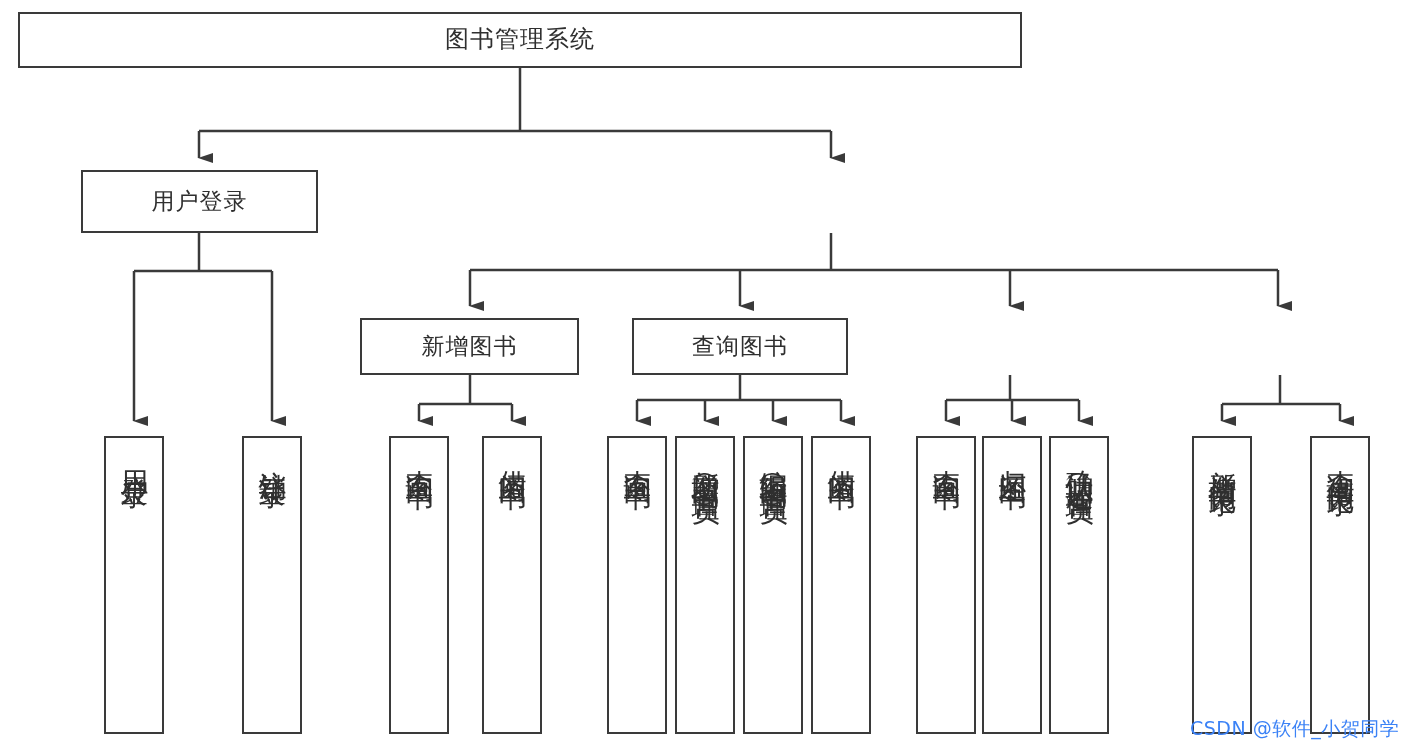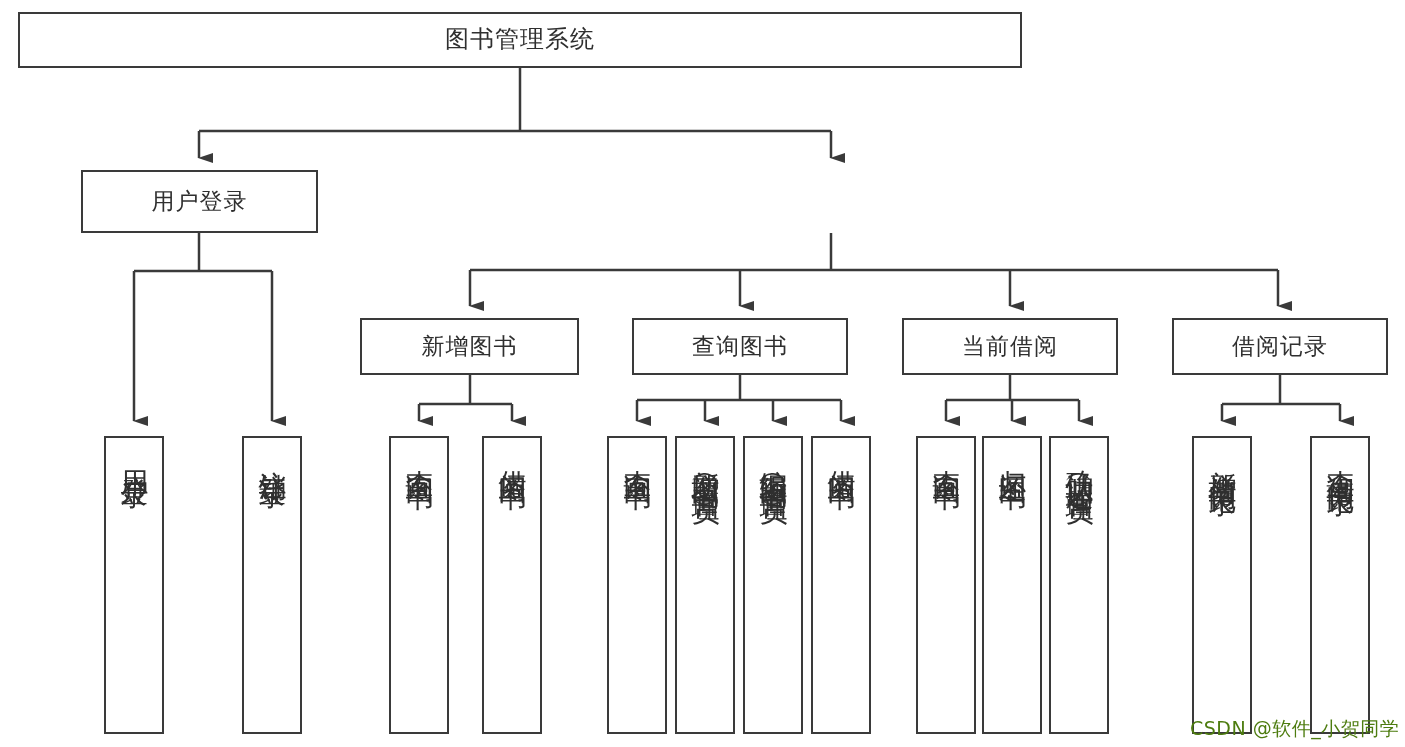--- a/index.html
+++ b/index.html
@@ -7,21 +7,21 @@
   #stage{position:relative;width:1405px;height:747px;background:#ffffff;overflow:hidden;}
   #svg-layer{position:absolute;left:0;top:0;width:1405px;height:747px;}
   .node{position:absolute;box-sizing:border-box;border:2.5px solid #3a3a3a;background:#ffffff;
         display:flex;align-items:center;justify-content:center;color:#2f2f2f;}
   .node .lbl{display:block;text-align:center;line-height:1.15;white-space:nowrap;}
   .node.h .lbl{font-size:23px;letter-spacing:1px;}
   .node.root .lbl{font-size:24px;letter-spacing:1px;}
   .node.v{padding:10px 2px;align-items:flex-start;justify-content:center;}
   .node.v .lbl{writing-mode:vertical-rl;text-orientation:upright;
                font-size:28px;letter-spacing:4px;line-height:1.0;white-space:nowrap;}
-  .watermark{position:absolute;color:#4d7c0f;font-size:19px;white-space:nowrap;
+  .watermark{position:absolute;color:#3b82f6;font-size:19px;white-space:nowrap;
              letter-spacing:0.5px;pointer-events:none;}
 </style>
 </head>
 <body>
 
 <div id="stage">
 
   <svg id="svg-layer" viewBox="0 0 1405 747" xmlns="http://www.w3.org/2000/svg">
     <defs>
       <marker id="arw" markerWidth="11" markerHeight="15" refX="5.5" refY="14" orient="auto" markerUnits="userSpaceOnUse">
@@ -80,26 +80,20 @@
   <div class="node h" style="left:81px;top:170px;width:237px;height:63px;">
     <span class="lbl">用户登录</span>
   </div>
 
   <div class="node h" style="left:360px;top:318px;width:219px;height:57px;">
     <span class="lbl">新增图书</span>
   </div>
   <div class="node h" style="left:632px;top:318px;width:216px;height:57px;">
     <span class="lbl">查询图书</span>
   </div>
-  <div class="node h" style="left:902px;top:318px;width:216px;height:57px;">
-    <span class="lbl">当前借阅</span>
-  </div>
-  <div class="node h" style="left:1172px;top:318px;width:216px;height:57px;">
-    <span class="lbl">借阅记录</span>
-  </div>
 
   <div class="node v" style="left:104px;top:436px;width:60px;height:298px;">
     <span class="lbl">用户登录</span>
   </div>
   <div class="node v" style="left:242px;top:436px;width:60px;height:298px;">
     <span class="lbl">注销登录</span>
   </div>
 
   <div class="node v" style="left:389px;top:436px;width:60px;height:298px;">
     <span class="lbl">查询图书</span>

